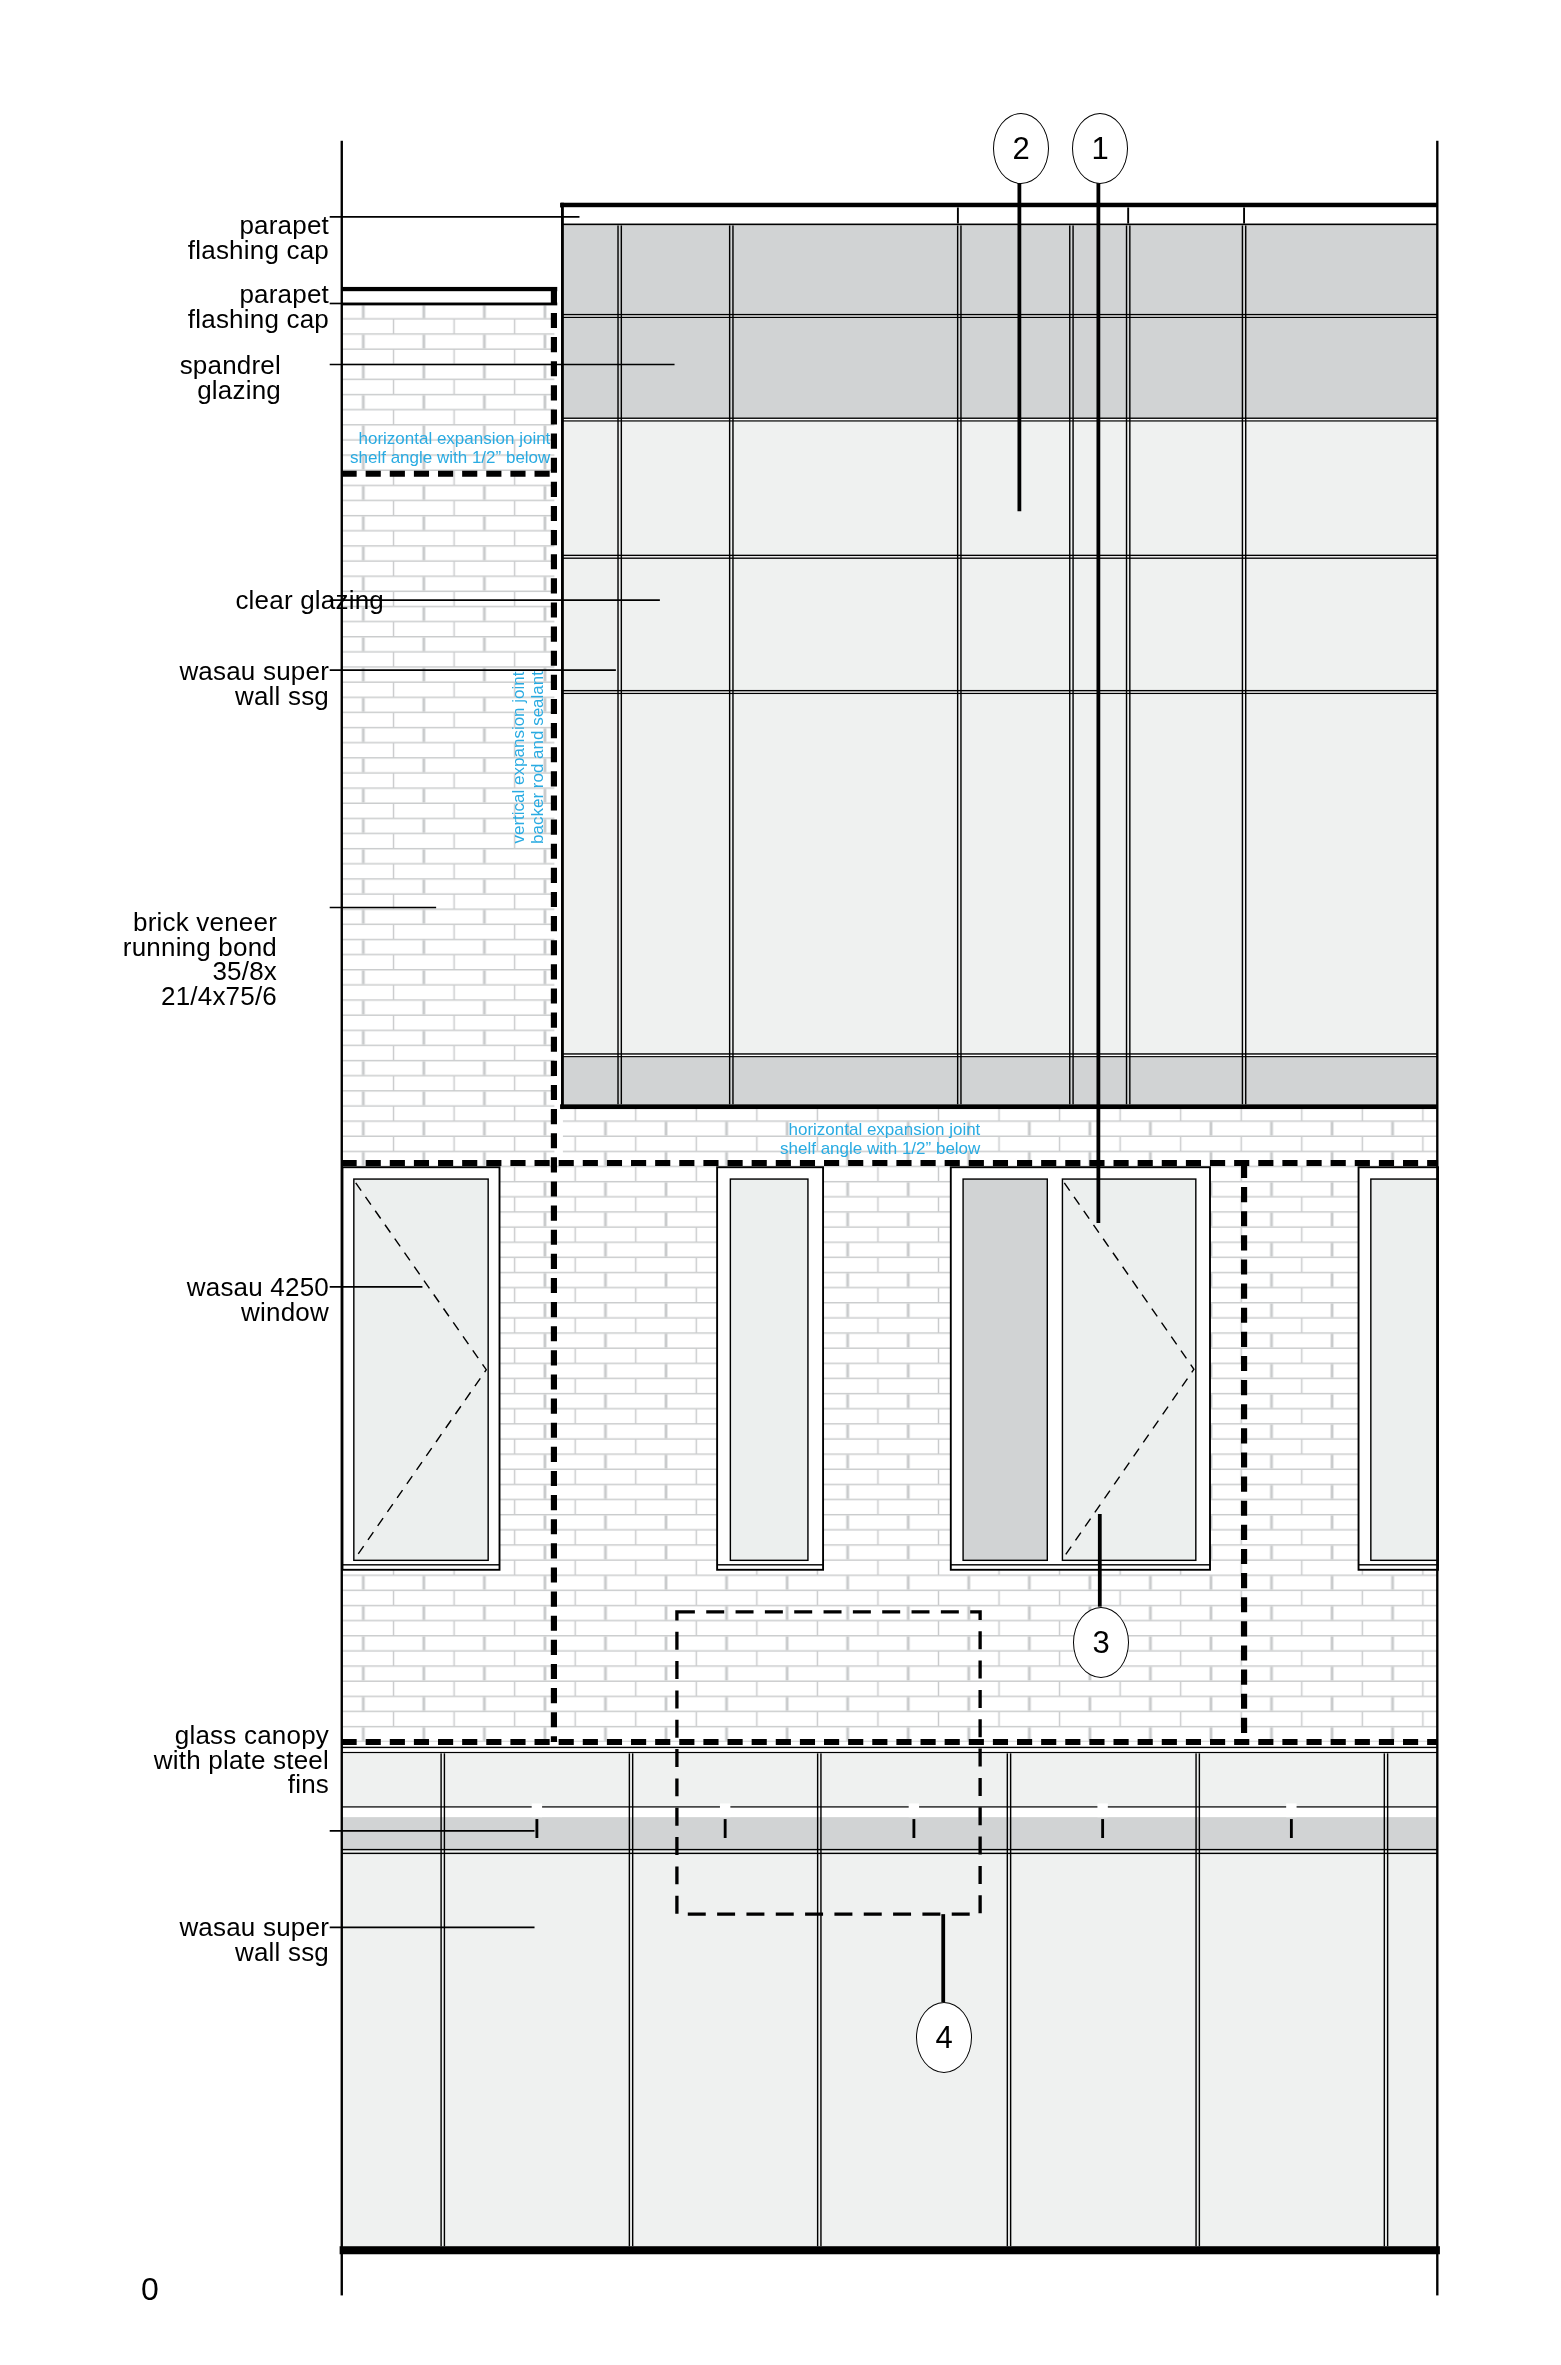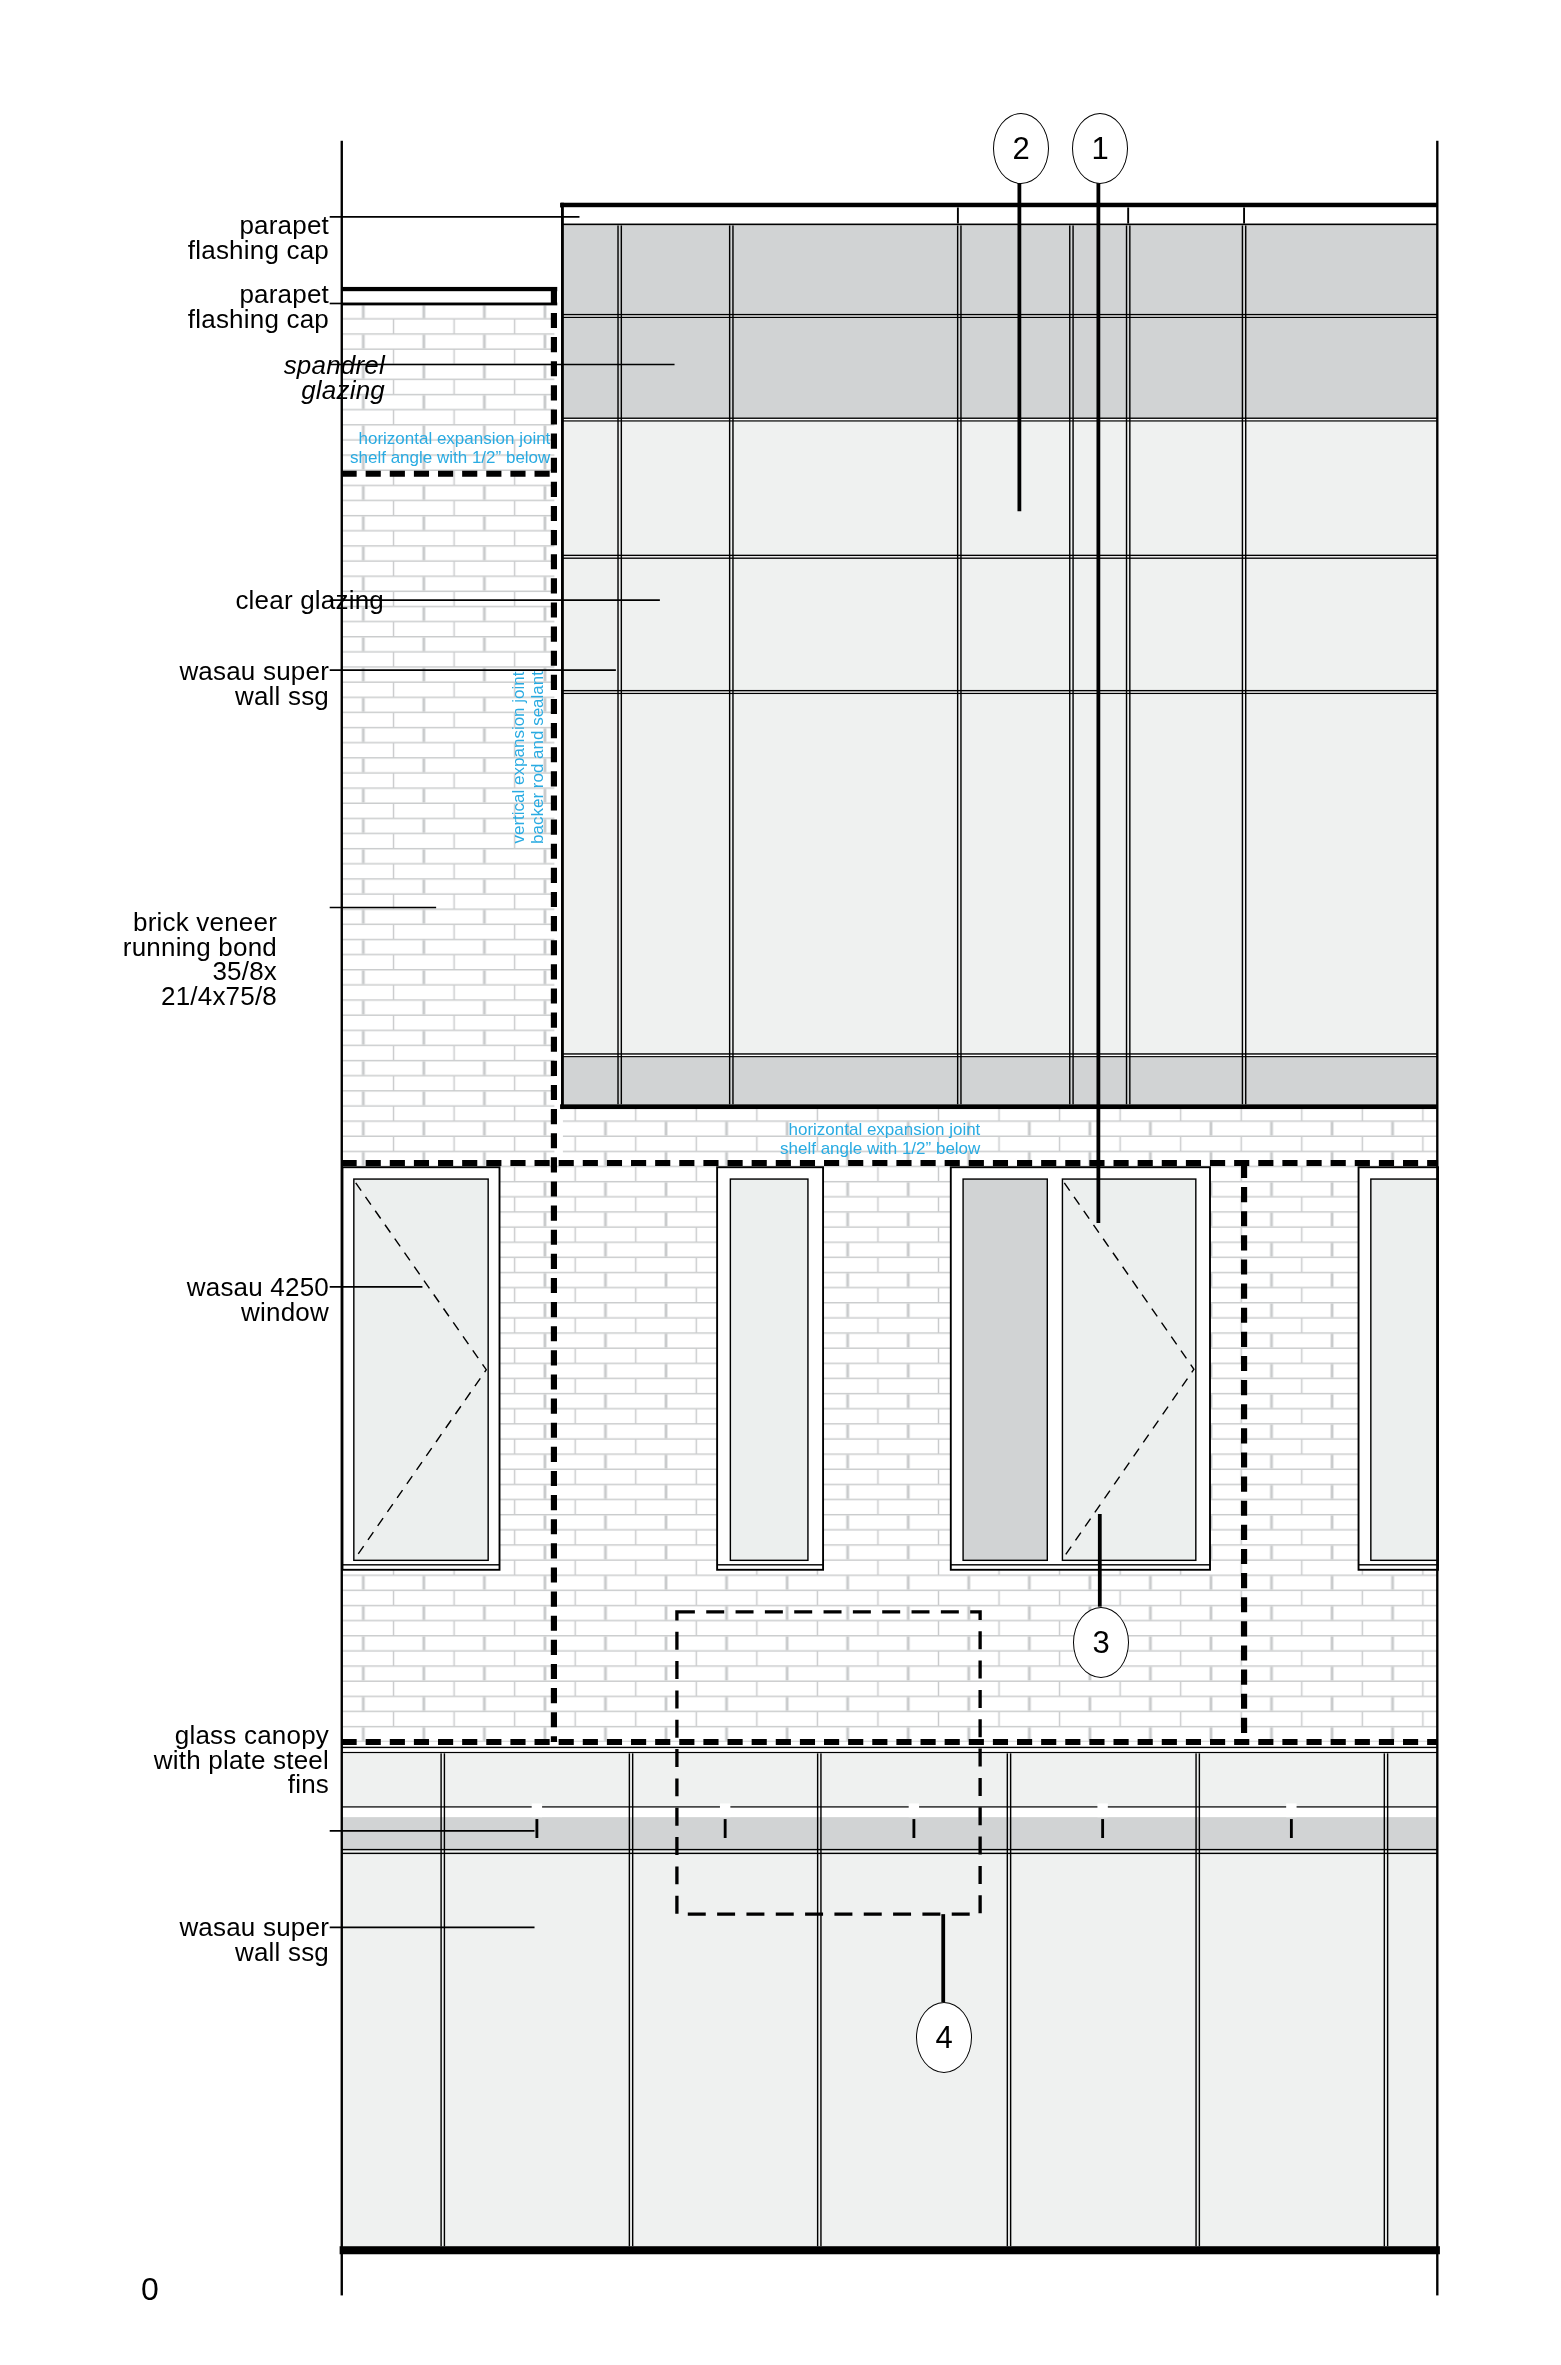--- a/index.html
+++ b/index.html
@@ -193,39 +193,39 @@
   <div class="lbl" style="right:1232px;top:213px;">
     <div>parapet</div>
     <div>flashing cap</div>
   </div>
 
   <div class="lbl" style="right:1232px;top:282px;">
     <div>parapet</div>
     <div>flashing cap</div>
   </div>
 
-  <div class="lbl" style="right:1176px;top:353px;font-style:italic;">
+  <div class="lbl" style="right:1280px;top:353px;">
     <div>spandrel</div>
     <div>glazing</div>
   </div>
 
   <div class="lbl" style="right:1177px;top:588px;">
     <div>clear glazing</div>
   </div>
 
   <div class="lbl" style="right:1232px;top:659px;">
     <div>wasau super</div>
     <div>wall ssg</div>
   </div>
 
   <div class="lbl" style="right:1284px;top:894px;margin-top:16px;">
     <div>brick veneer</div>
     <div>running bond</div>
     <div>35/8x</div>
-    <div>21/4x75/8</div>
+    <div>21/4x75/6</div>
   </div>
 
   <div class="lbl" style="right:1232px;top:1275px;">
     <div>wasau 4250</div>
     <div>window</div>
   </div>
 
   <div class="lbl" style="right:1232px;top:1723px;">
     <div>glass canopy</div>
     <div>with plate steel</div>

